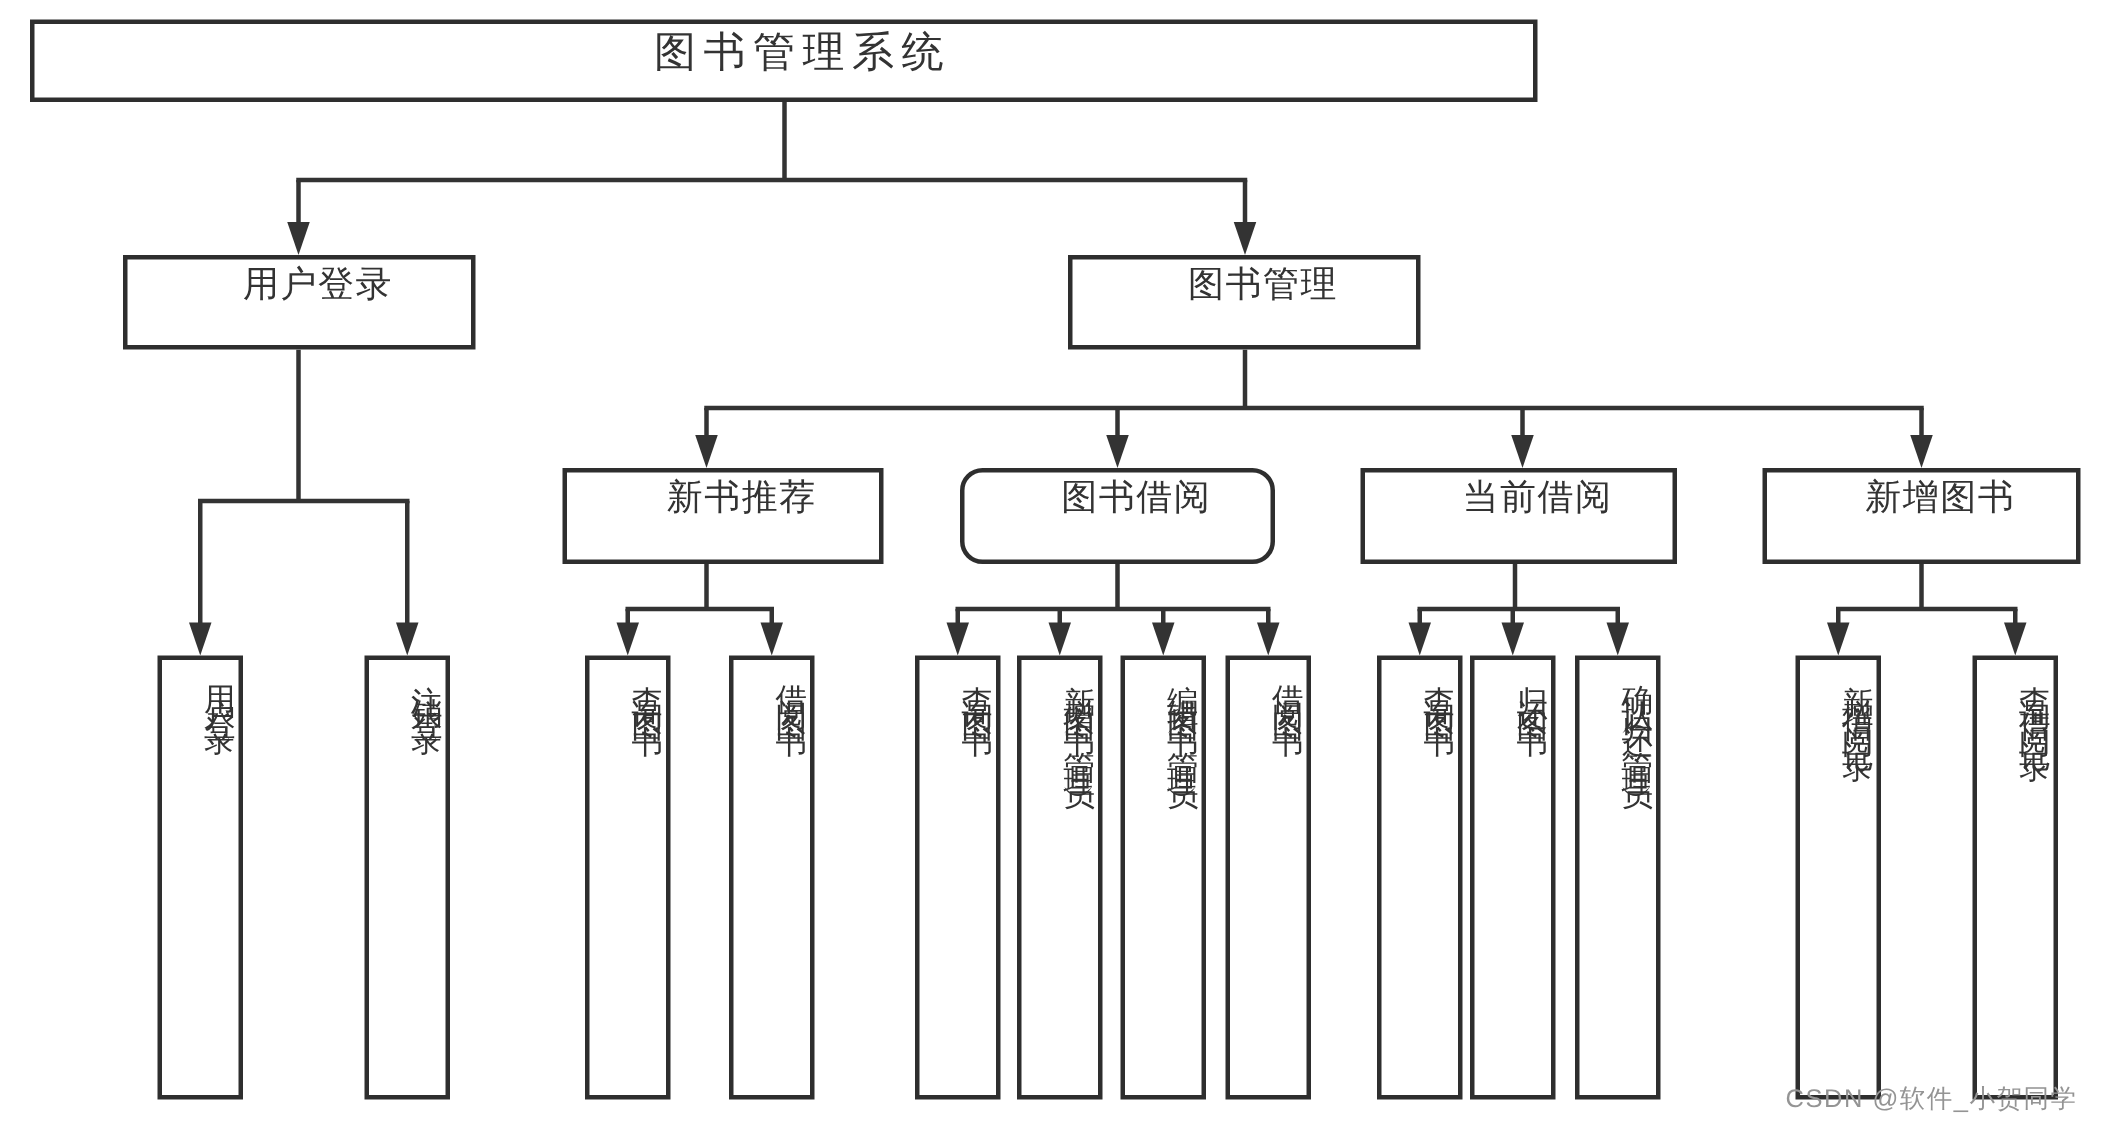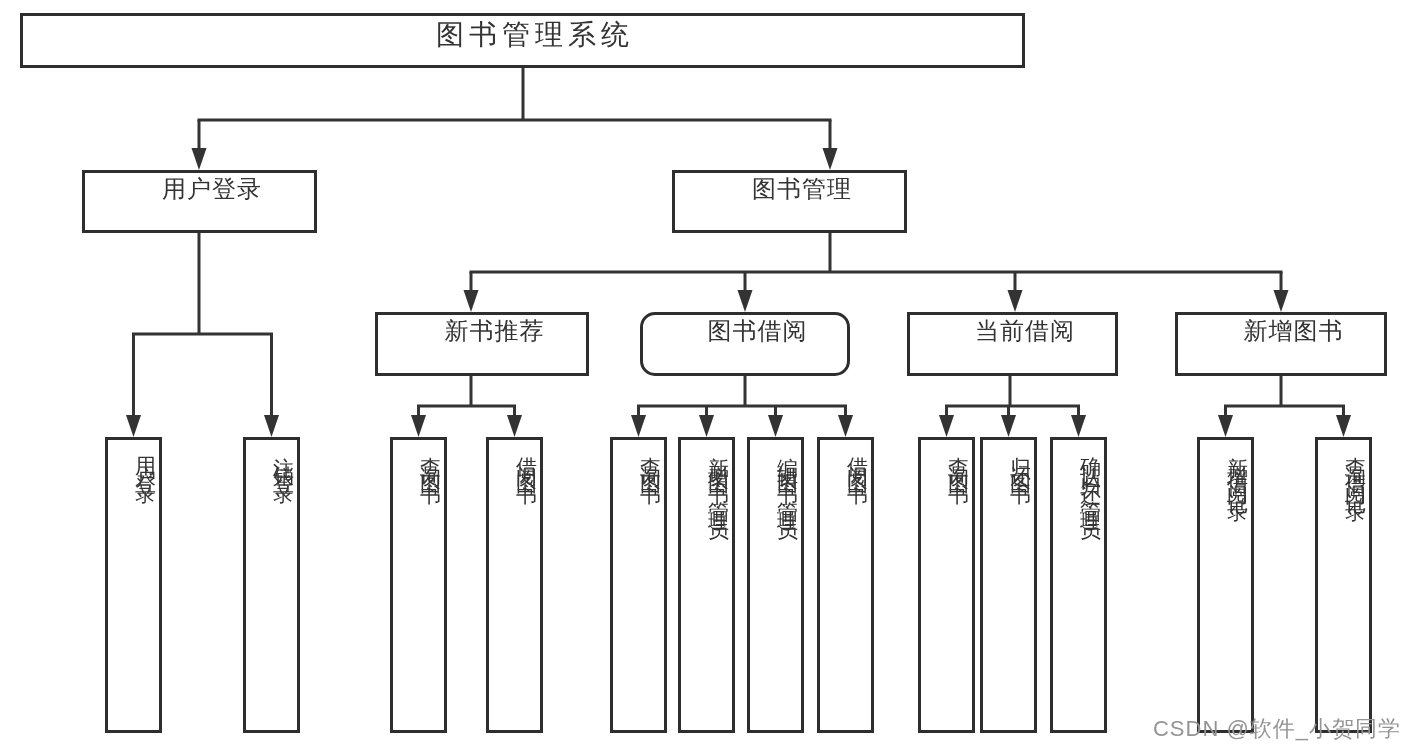--- a/index.html
+++ b/index.html
@@ -34,37 +34,37 @@
     text-orientation:mixed;
     font-size:21px;
     letter-spacing:9px;
     line-height:1;
     white-space:nowrap;
   }
   
   .root-box{left:20px;top:13px;width:1005px;height:55px;}
   
   .l2-user-login{left:82px;top:170px;width:235px;height:63px;}
-  .l2-book-mgmt{left:672px;top:170px;width:235px;height:63px;}
+  .l2-book-mgmt{left:712px;top:170px;width:235px;height:63px;}
   
   .l3-new-book{left:375px;top:312px;width:214px;height:64px;}
   .l3-book-borrow{left:640px;top:312px;width:210px;height:64px;border-radius:15px;}
   .l3-current-borrow{left:907px;top:312px;width:211px;height:64px;}
   .l3-borrow-record{left:1175px;top:312px;width:212px;height:64px;}
   
   .leaf{top:437px;width:57px;height:296px;}
   .leaf-1{left:105px;}  .leaf-2{left:243px;}
   .leaf-3{left:390px;}  .leaf-4{left:486px;}
   .leaf-5{left:610px;}  .leaf-6{left:678px;}
   .leaf-7{left:747px;}  .leaf-8{left:817px;}
   .leaf-9{left:918px;}  .leaf-10{left:980px;} .leaf-11{left:1050px;}
   .leaf-12{left:1197px;}.leaf-13{left:1315px;}
   .watermark{
-    position:absolute;right:4px;bottom:3px;
-    font-size:22px;color:var(--watermark);
+    position:absolute;right:20px;bottom:3px;
+    font-size:17px;color:var(--watermark);
     letter-spacing:1px;z-index:5;margin-left:39px;
   }
 </style>
 </head>
 <body>
 
 <div class="stage">
 
   <svg class="connectors" viewBox="0 0 1405 747" xmlns="http://www.w3.org/2000/svg">
 

